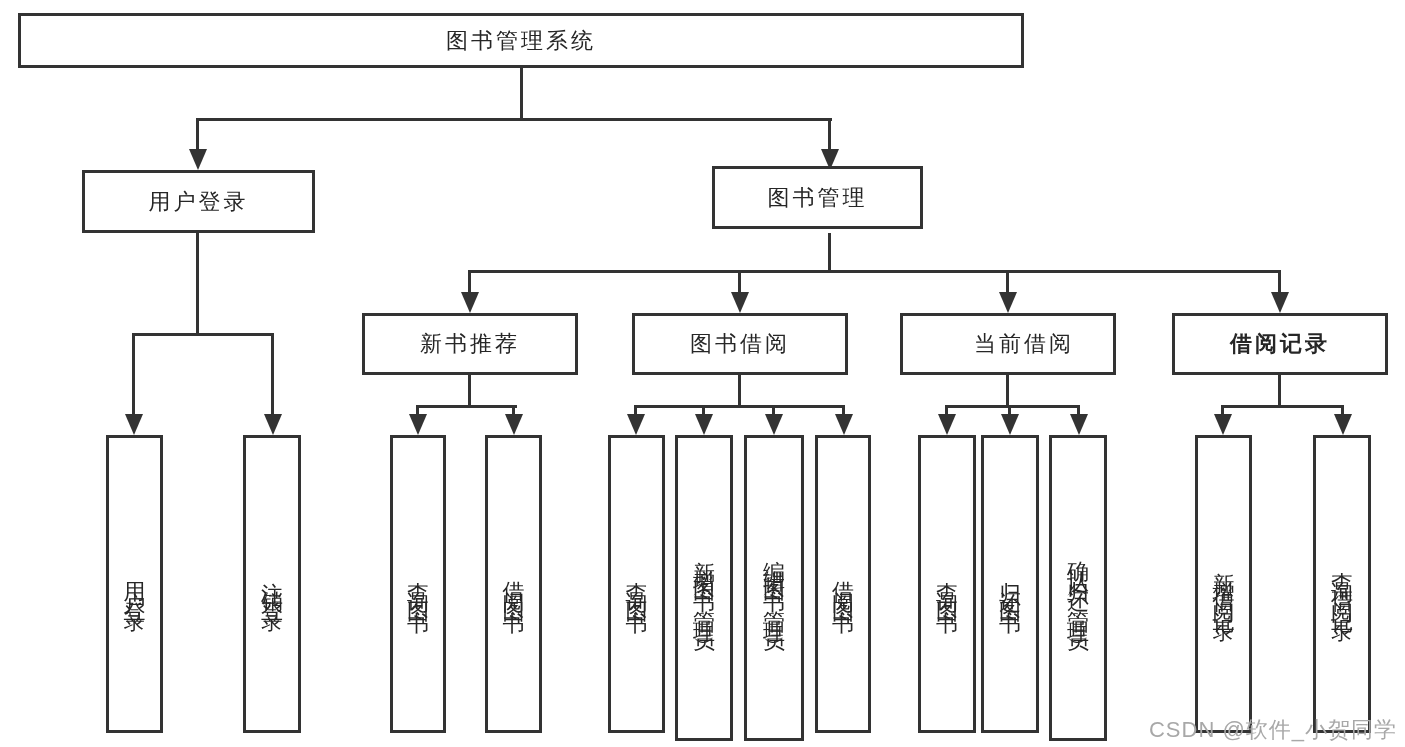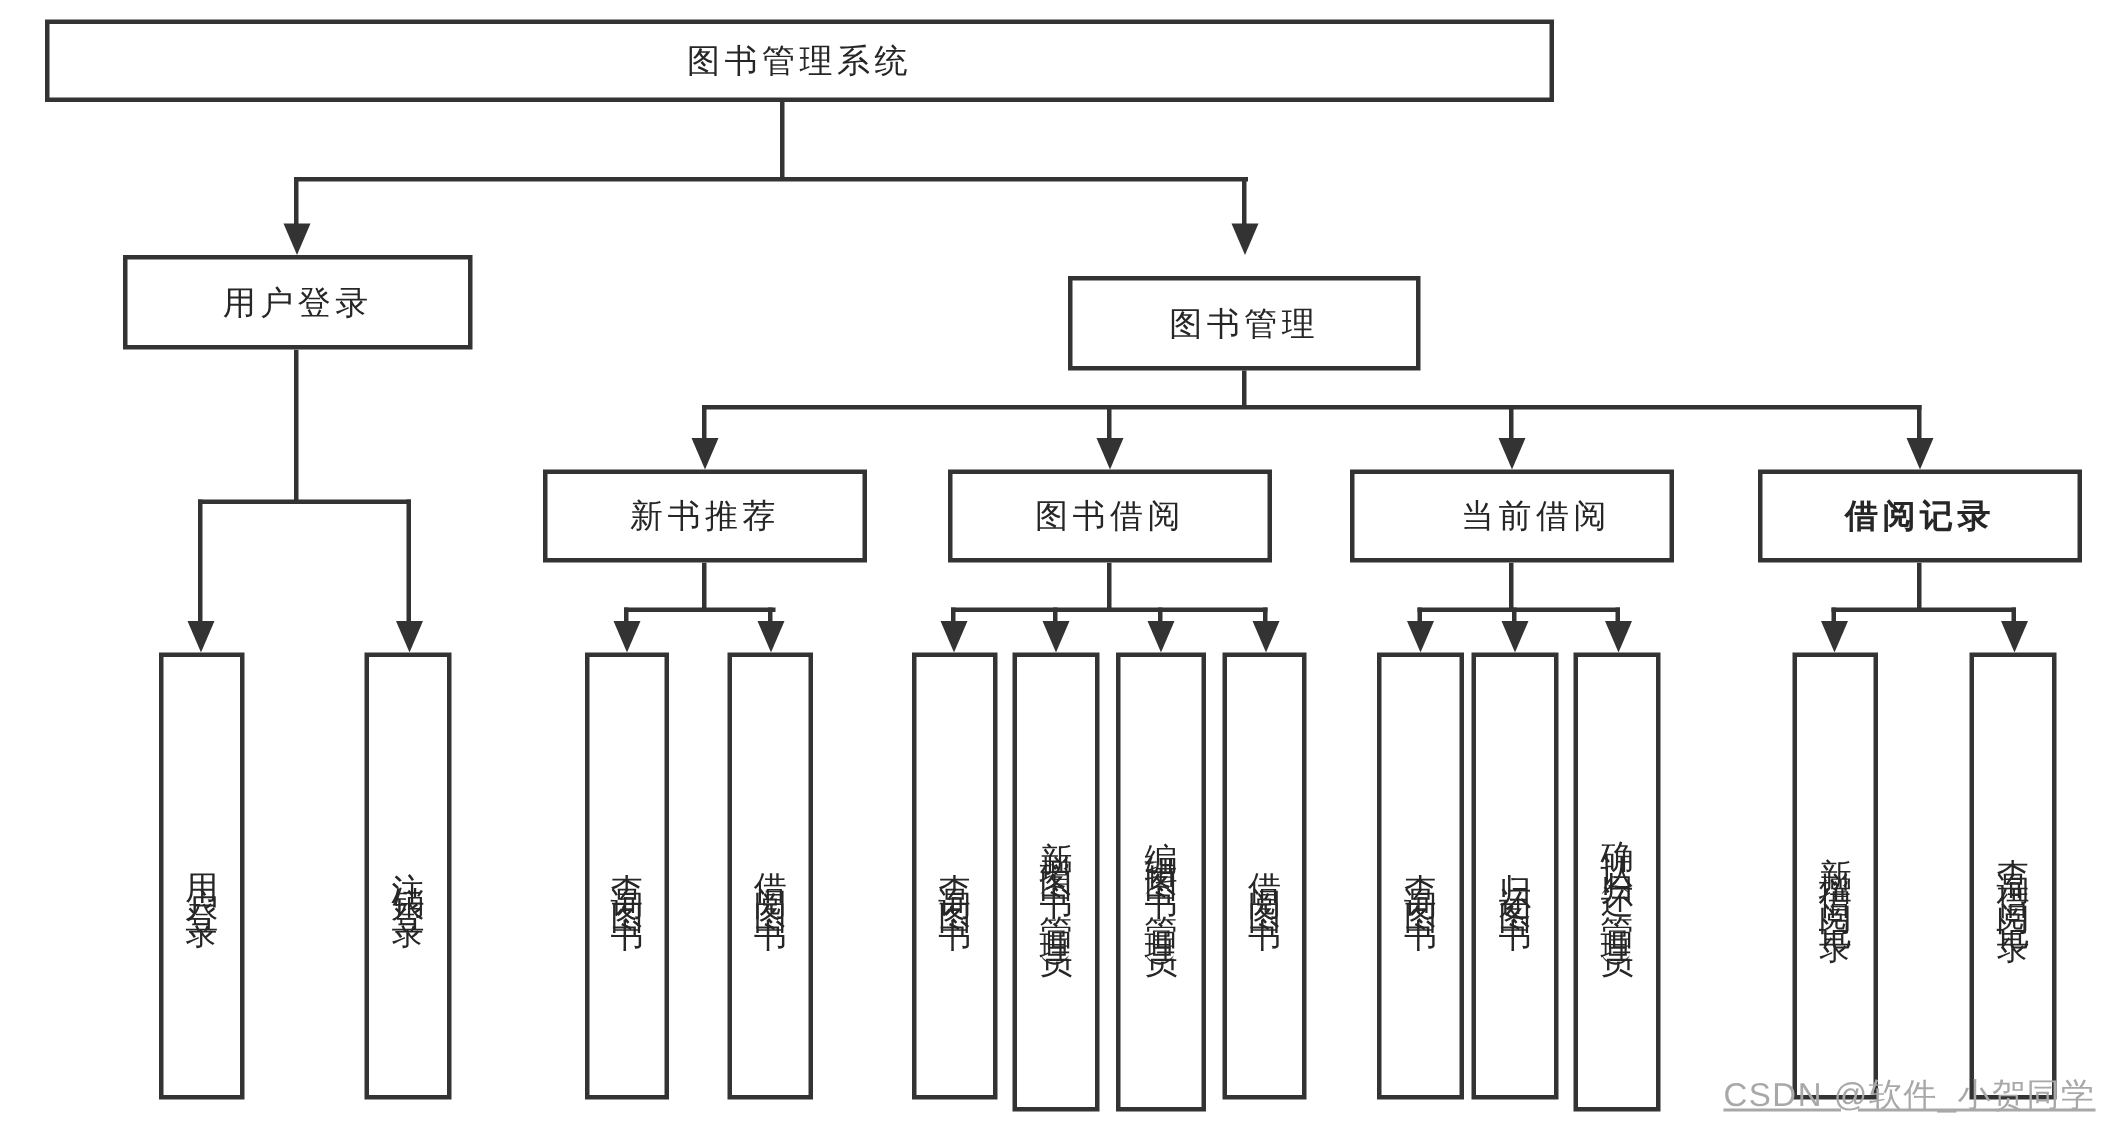--- a/index.html
+++ b/index.html
@@ -49,21 +49,20 @@
     border-top: 21px solid var(--line, #333333);
   }
   .watermark {
     position: absolute;
     right: 8px;
     bottom: 2px;
     font-size: 22px;
     color: var(--watermark, #a8a8a8);
     letter-spacing: 1px;
     white-space: nowrap;
-    text-decoration: underline;
   }
 </style>
 </head>
 <body>
 
 <div class="canvas">
 
 <div class="line" style="left: 520px; top: 68px; width: 3px; height: 52px;"></div>
     <div class="line" style="left: 196px; top: 118px; width: 636px; height: 3px;"></div>
     <div class="line" style="left: 196px; top: 118px; width: 3px; height: 32px;"></div>
@@ -109,27 +108,27 @@
     <div class="arrow" style="left: 504.5px; top: 414px;"></div>
     <div class="arrow" style="left: 626.5px; top: 414px;"></div>
     <div class="arrow" style="left: 694.5px; top: 414px;"></div>
     <div class="arrow" style="left: 764.5px; top: 414px;"></div>
     <div class="arrow" style="left: 834.5px; top: 414px;"></div>
     <div class="arrow" style="left: 937.5px; top: 414px;"></div>
     <div class="arrow" style="left: 1000.5px; top: 414px;"></div>
     <div class="arrow" style="left: 1069.5px; top: 414px;"></div>
     <div class="arrow" style="left: 1213.5px; top: 414px;"></div>
     <div class="arrow" style="left: 1333.5px; top: 414px;"></div>
-    <div class="node" style="left: 18px; top: 13px; width: 1006px; height: 55px; margin-left: 12px;">
+    <div class="node" style="left: 18px; top: 13px; width: 1006px; height: 55px;">
       <span class="node-label">图书管理系统</span>
     </div>
     <div class="node" style="left: 82px; top: 170px; width: 233px; height: 63px;">
       <span class="node-label">用户登录</span>
     </div>
-    <div class="node" style="left: 712px; top: 184px; width: 235px; height: 63px;">
+    <div class="node" style="left: 712px; top: 166px; width: 211px; height: 63px;">
       <span class="node-label">图书管理</span>
     </div>
     <div class="node" style="left: 362px; top: 313px; width: 216px; height: 62px;">
       <span class="node-label">新书推荐</span>
     </div>
     <div class="node" style="left: 632px; top: 313px; width: 216px; height: 62px;">
       <span class="node-label">图书借阅</span>
     </div>
     <div class="node" style="left: 900px; top: 313px; width: 216px; height: 62px; padding-left: 32px;">
       <span class="node-label">当前借阅</span>

